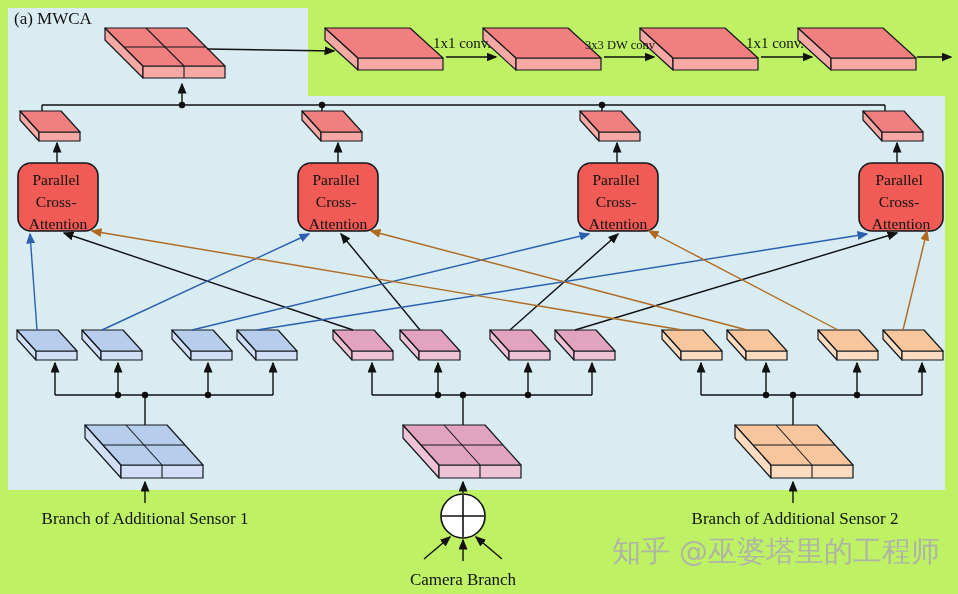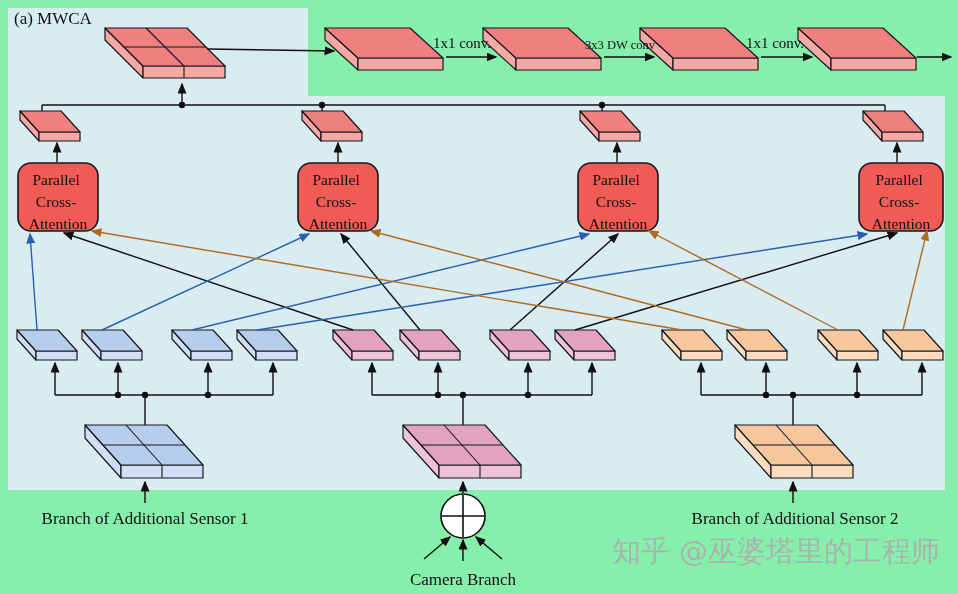--- a/index.html
+++ b/index.html
@@ -1,16 +1,16 @@
 <!DOCTYPE html>
 <html style="--panel: #d8ecf2; --red-top: #f0807f; --red-side: #f5a8a4; --red-box: #f05c55; --blue-top: #b7cdec; --blue-side: #d0dff5; --pink-top: #e2a3bf; --pink-side: #eec3d6; --orange-top: #f7c69d; --orange-side: #fbdcc1; --line-black: #111111; --arrow-blue: #2b5fb0; --arrow-orange: #b06a20;"><head>
 <meta charset="utf-8">
 <style>
   html,body{margin:0;padding:0;background:#ffffff;}
-  .stage{position:relative;width:958px;height:594px;background:#86efac;overflow:hidden;}
+  .stage{position:relative;width:958px;height:594px;background:#bef264;overflow:hidden;}
   svg{display:block;}
   text{font-family:"Liberation Serif","DejaVu Serif",serif;fill:#111;}
   .wm{font-family:"DejaVu Sans","Liberation Sans",sans-serif;fill:#aeaeae;opacity:.9;}
   .panel{fill:var(--panel);}
   .face{stroke:#15181d;stroke-width:1.2;stroke-linejoin:round;}
   .f-red{fill:var(--red-top);}   .s-red{fill:var(--red-side);}
   .f-blue{fill:var(--blue-top);} .s-blue{fill:var(--blue-side);}
   .f-pink{fill:var(--pink-top);} .s-pink{fill:var(--pink-side);}
   .f-orange{fill:var(--orange-top);} .s-orange{fill:var(--orange-side);}
   .gridline{stroke:#15181d;stroke-width:1.1;}

